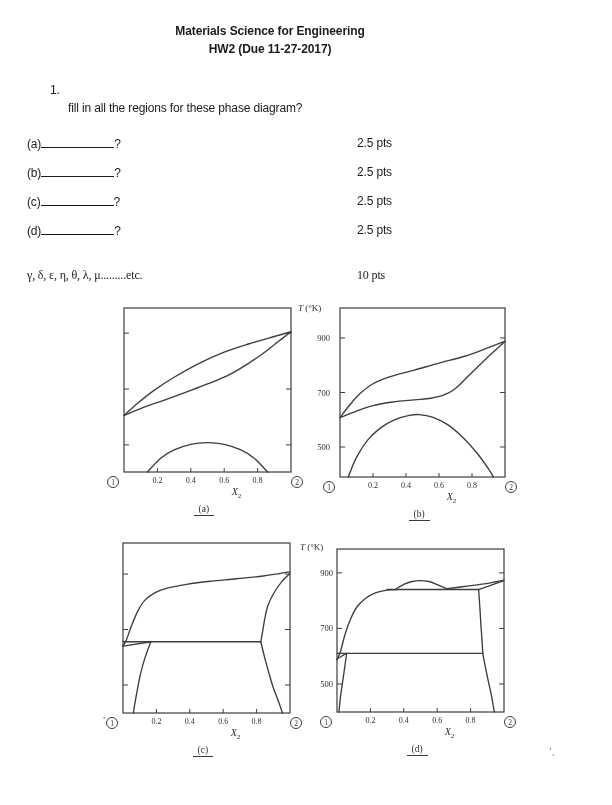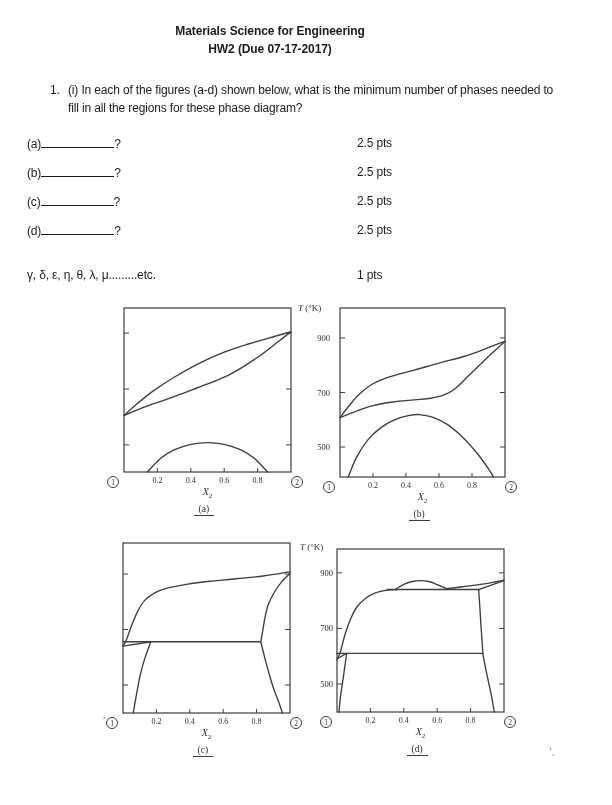--- a/index.html
+++ b/index.html
@@ -12,39 +12,38 @@
   .title{top:24px;}
   .subtitle{top:42px;}
   .bodytxt{font-size:12px;letter-spacing:-0.15px;white-space:nowrap;}
   .qnum{position:absolute;left:50px;top:83px;}
   .qline1{left:68px;top:83px;}
   .qline2{left:68px;top:101px;text-align:right;}
   .blank-row{left:27px;width:560px;height:16px;}
   .bline{display:inline-block;width:73px;border-bottom:1.2px solid #1b1b1b;height:11px;}
   .bpts{position:absolute;left:330px;top:0;text-align:right;}
   .p2line1{left:27px;top:250px;}
-  .p2line2{left:27px;top:268px;}
+  .p2line2{left:27px;top:268px;font-family:Liberation Serif, serif;}
   .p2pts{position:absolute;left:330px;top:0;}
   .figure{position:absolute;}
   .figure svg{position:absolute;left:0;top:0;}
-  .xlab{position:absolute;text-align:center;width:26px;font-family:"Liberation Serif","DejaVu Serif",serif;font-size:10px;color:#2e2e2e;font-style:italic;}
+  .xlab{position:absolute;text-align:center;width:26px;font-family:"Liberation Serif","DejaVu Serif",serif;font-size:10px;color:#2e2e2e;font-style:italic;margin-left:29px;}
   .xlab sub{font-size:7px;font-style:normal;}
   .figcap{position:absolute;text-align:center;font-family:"Liberation Serif","DejaVu Serif",serif;font-size:9.5px;color:#2e2e2e;border-bottom:1.2px solid #3a3a3a;padding:0 5px 1px 5px;}
   .artifact{position:absolute;font-family:"Liberation Serif","DejaVu Serif",serif;font-size:9px;color:#555;}
 </style>
 </head>
 <body>
 
 <div class="page">
 
   <div class="abs title">Materials Science for Engineering</div>
-  <div class="abs subtitle">HW2 (Due 07-17-2017)</div>
+  <div class="abs subtitle">HW2 (Due 11-27-2017)</div>
 
   <span class="abs bodytxt qnum">1.</span>
-  <div class="abs bodytxt qline1">(i) In each of the figures (a-d) shown below, what is the minimum number of phases needed to</div>
   <div class="abs bodytxt qline2">fill in all the regions for these phase diagram?</div>
 
   <div class="abs bodytxt blank-row" style="top:136px">
     <span>(a)</span><span class="bline"></span><span>?</span>
     <span class="bpts">2.5 pts</span>
   </div>
   <div class="abs bodytxt blank-row" style="top:165px">
     <span>(b)</span><span class="bline"></span><span>?</span>
     <span class="bpts">2.5 pts</span>
   </div>
@@ -52,21 +51,21 @@
     <span>(c)</span><span class="bline"></span><span>?</span>
     <span class="bpts">2.5 pts</span>
   </div>
   <div class="abs bodytxt blank-row" style="top:223px">
     <span>(d)</span><span class="bline"></span><span>?</span>
     <span class="bpts">2.5 pts</span>
   </div>
 
   <div class="abs bodytxt p2line2">
     <span>γ, δ, ε, η, θ, λ, μ.........etc.</span>
-    <span class="p2pts">1 pts</span>
+    <span class="p2pts">10 pts</span>
   </div>
 
   <div class="figure" id="fig-a" style="left: 100px; top: 298px; width: 212px; height: 230px;">
     <svg width="212" height="230" viewBox="0 0 212 230">
         <rect x="24" y="10" width="167" height="164" fill="none" stroke="#3d3d3d" stroke-width="1.2"></rect>
         <line x1="24" y1="146.89948892674616" x2="29" y2="146.89948892674616" stroke="#3d3d3d" stroke-width="1"></line>
         <line x1="186" y1="146.89948892674616" x2="191" y2="146.89948892674616" stroke="#3d3d3d" stroke-width="1"></line>
         <line x1="24" y1="91.0221465076661" x2="29" y2="91.0221465076661" stroke="#3d3d3d" stroke-width="1"></line>
         <line x1="186" y1="91.0221465076661" x2="191" y2="91.0221465076661" stroke="#3d3d3d" stroke-width="1"></line>
         <line x1="24" y1="35.14480408858603" x2="29" y2="35.14480408858603" stroke="#3d3d3d" stroke-width="1"></line>

